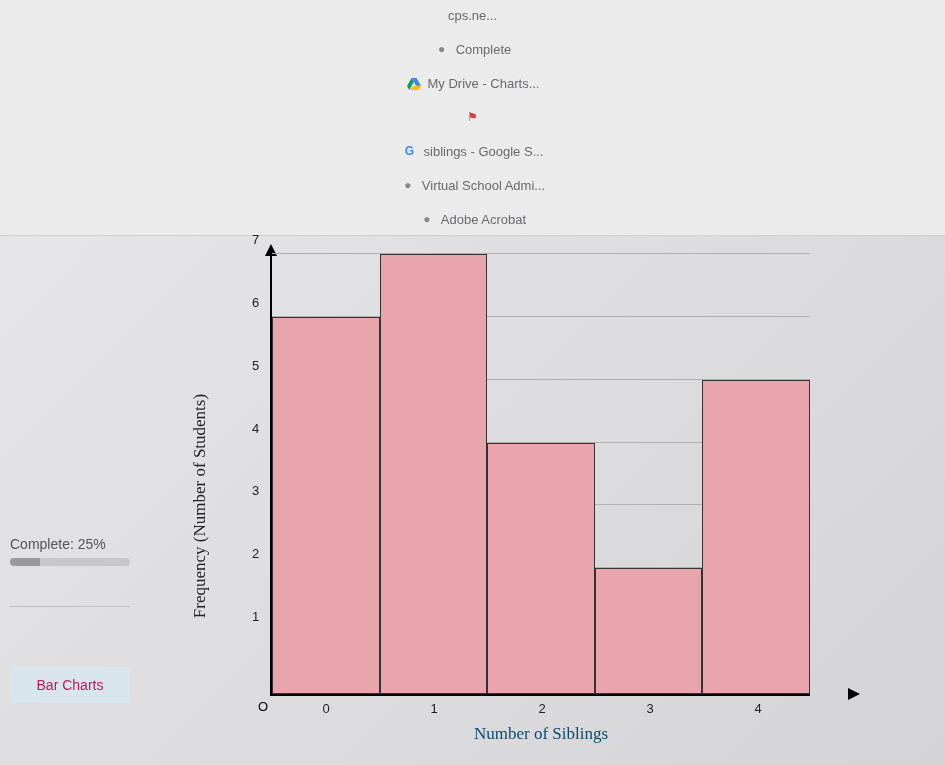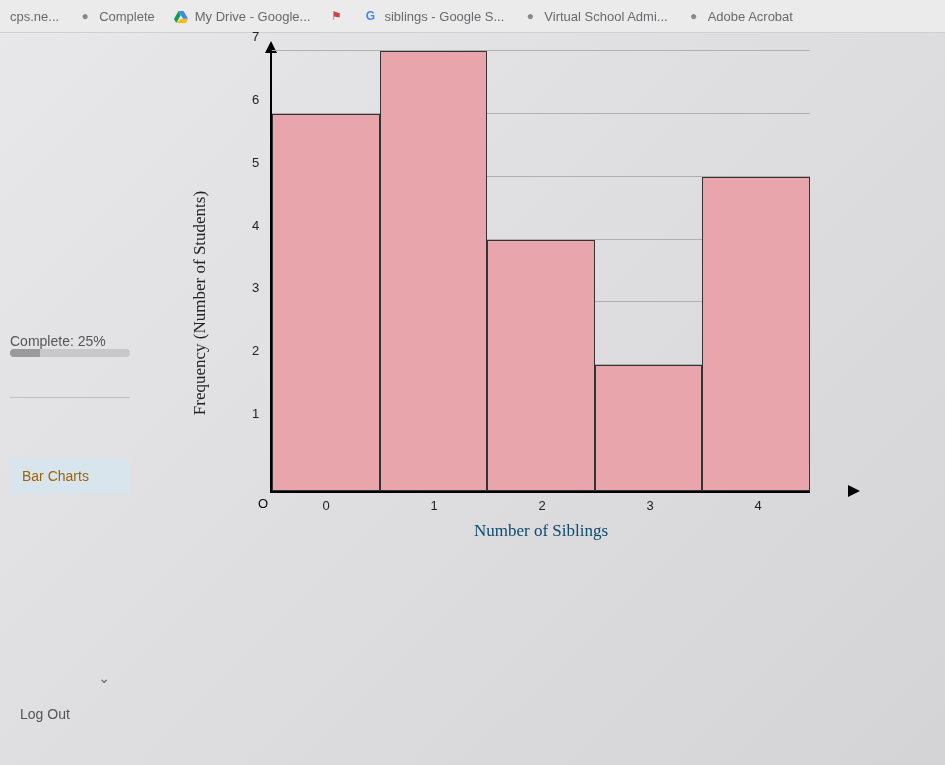--- a/index.html
+++ b/index.html
@@ -13,20 +13,21 @@
     }
     .bookmarks-bar {
       display: flex;
       align-items: center;
       gap: 18px;
       padding: 8px 10px;
       background: #ebebec;
       font-size: 13px;
       color: #6a6a6c;
       border-bottom: 1px solid #d0d0d2;
+      flex-direction: column;
     }
     .bookmark {
       display: flex;
       align-items: center;
       gap: 6px;
       cursor: pointer;
       white-space: nowrap;
     }
     .bookmark-icon {
       width: 16px;
@@ -46,21 +47,21 @@
       display: flex;
       flex-direction: column;
       gap: 20px;
     }
     .progress-block {
       margin-top: 280px;
     }
     .progress-label {
       font-size: 14px;
       color: #555;
-      margin-bottom: 0;
+      margin-bottom: 6px;
     }
     .progress-bar-bg {
       width: 100%;
       height: 8px;
       background: #c8c8ca;
       border-radius: 4px;
       overflow: hidden;
     }
     .progress-bar-fill {
       width: 25%;
@@ -68,23 +69,24 @@
       background: #9a9a9c;
     }
     .sidebar-divider {
       border-top: 1px solid #c0c0c2;
       margin-top: 20px;
     }
     .section-button {
       background: #d8e5ec;
       padding: 10px 12px;
       font-size: 14px;
-      color: #a16207;
+      color: #be185d;
       cursor: pointer;
       margin-top: 40px;
+      text-align: center;
     }
     .logout-block {
       margin-top: auto;
       padding-bottom: 20px;
     }
     .chevron {
       text-align: right;
       font-size: 14px;
       color: #666;
       padding-right: 20px;
@@ -224,21 +226,21 @@
     <span>Complete</span>
   </div>
   <div class="bookmark">
     <span class="bookmark-icon">
       <svg width="14" height="14" viewBox="0 0 24 24">
           <path fill="#0F9D58" d="M7.7 3.5L0 17.3l3.85 6.7 7.7-13.3z"></path>
           <path fill="#4285F4" d="M16.3 3.5H7.7l7.7 13.3h8.6z"></path>
           <path fill="#FBBC04" d="M3.85 24h16.3l3.85-6.7H11.55z"></path>
         </svg>
     </span>
-    <span>My Drive - Google...</span>
+    <span>My Drive - Charts...</span>
   </div>
   <div class="bookmark">
     <span class="bookmark-icon" style="color:#c44">⚑</span>
   </div>
   <div class="bookmark">
     <span class="bookmark-icon" style="color:#4285F4;font-weight:bold">G</span>
     <span>siblings - Google S...</span>
   </div>
   <div class="bookmark">
     <span class="bookmark-icon" style="color:#888">●</span>

